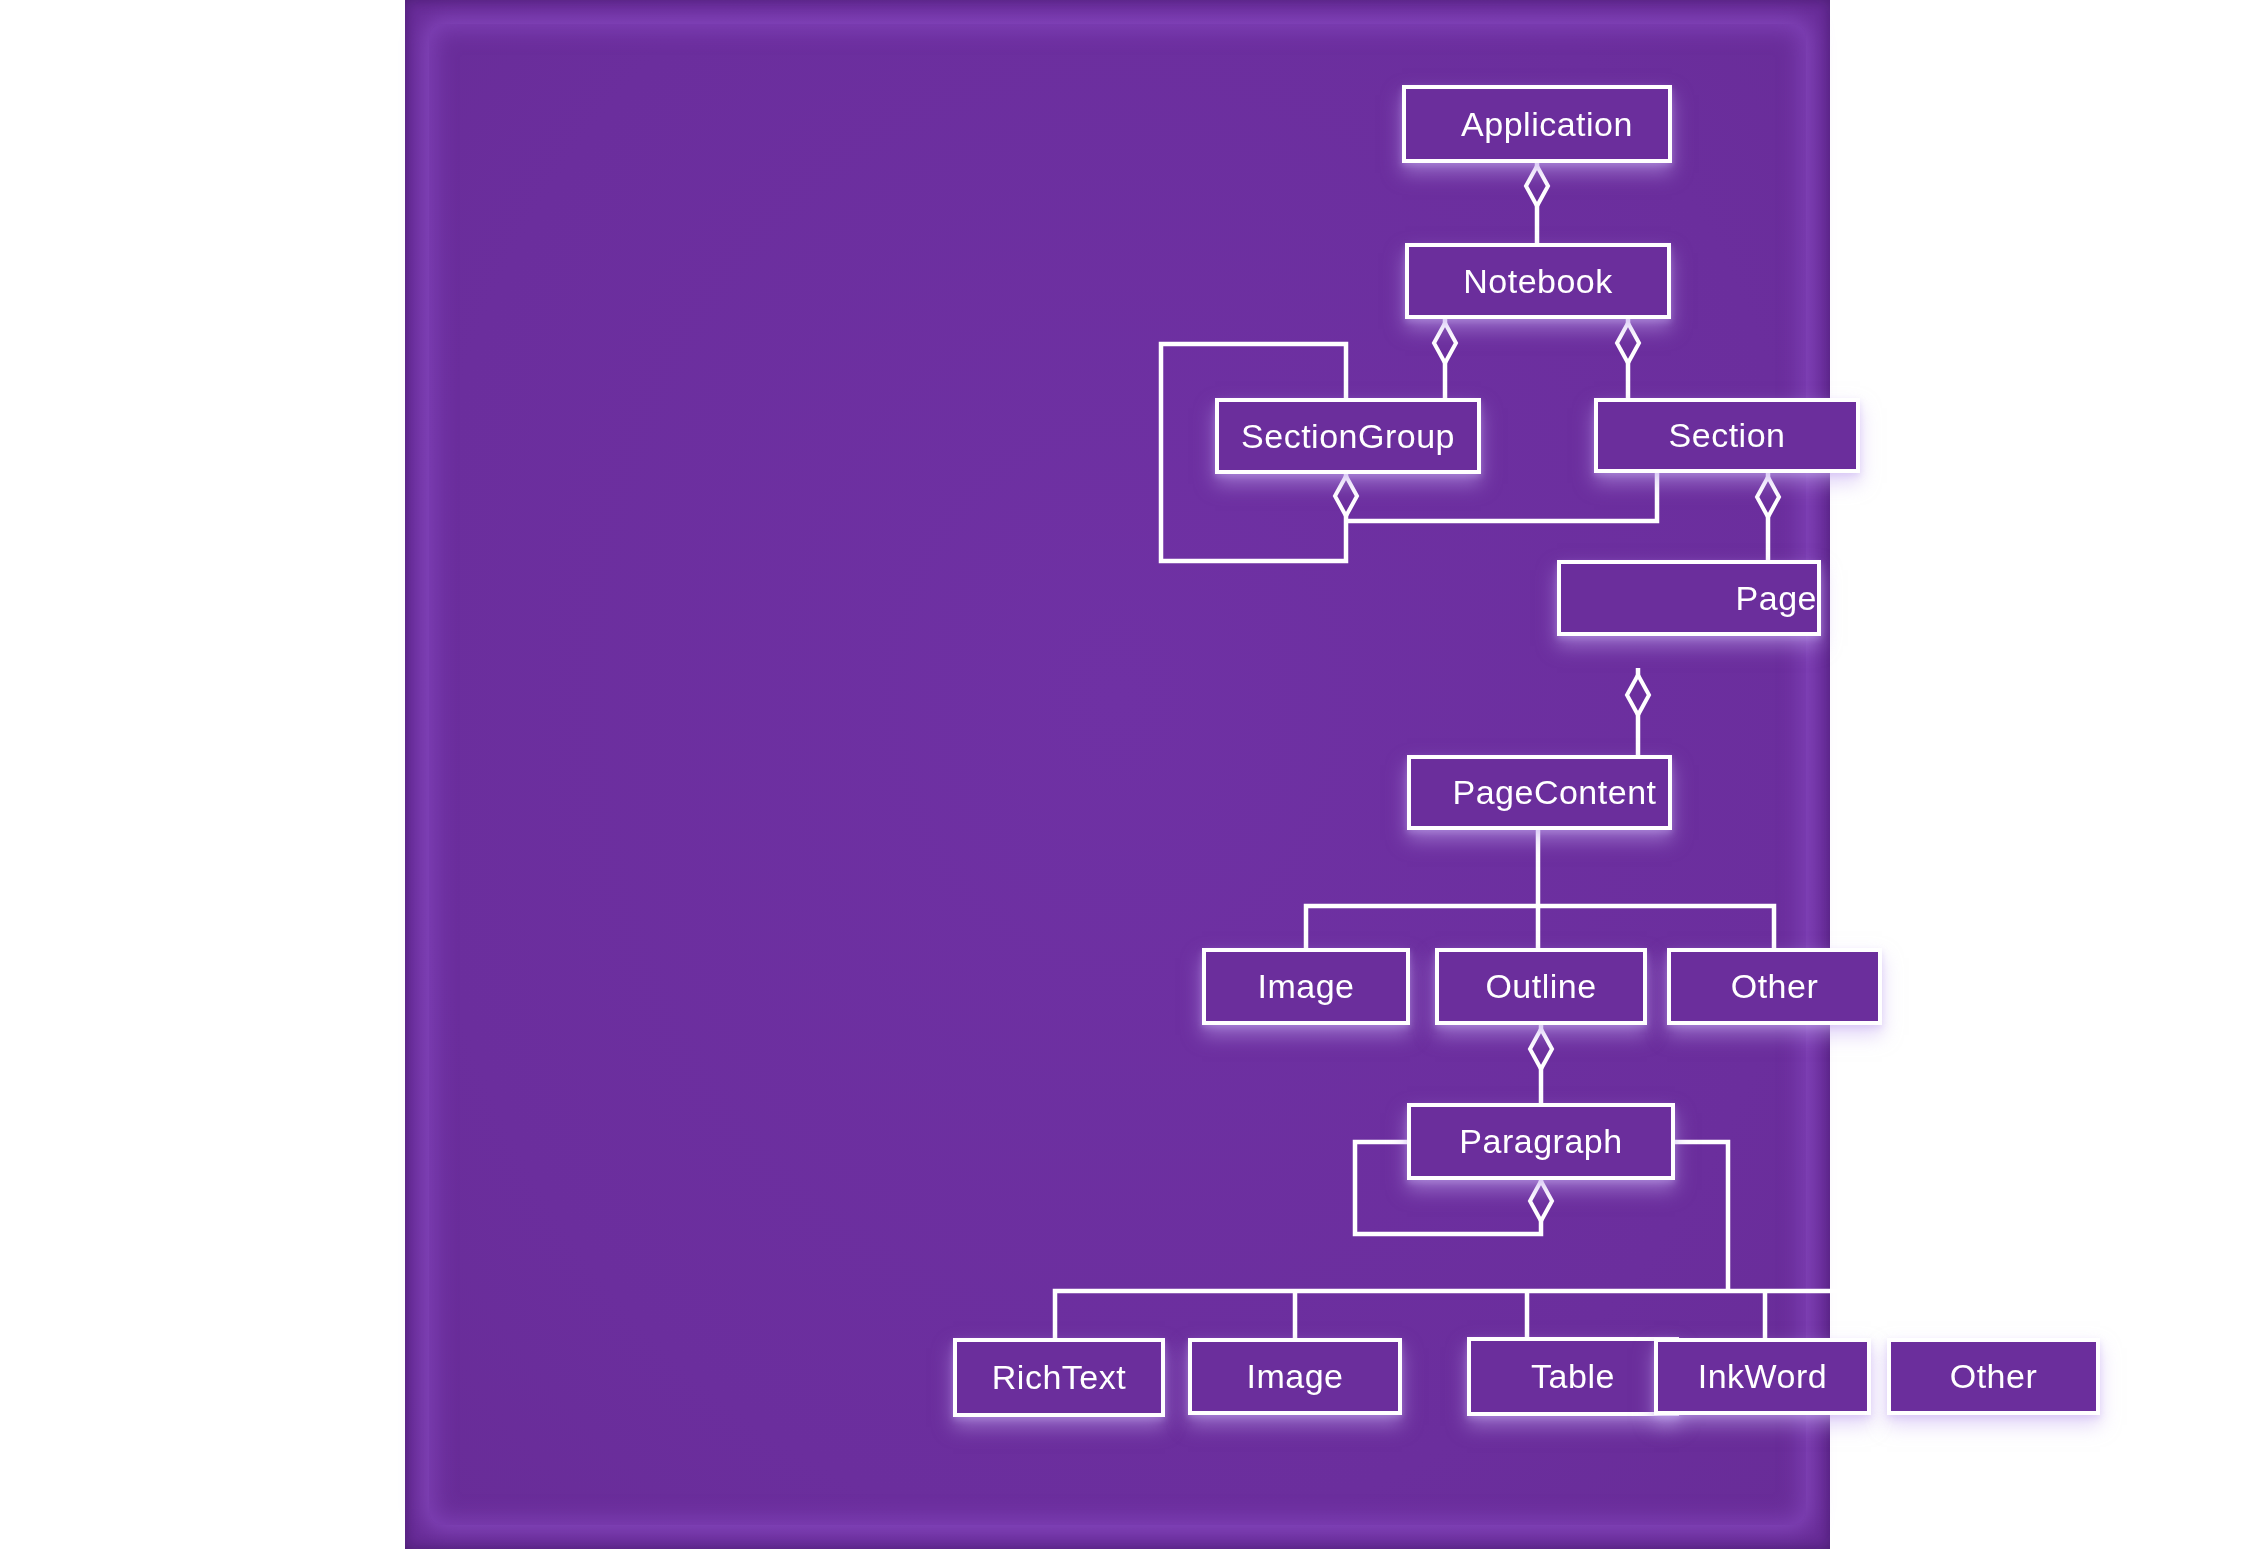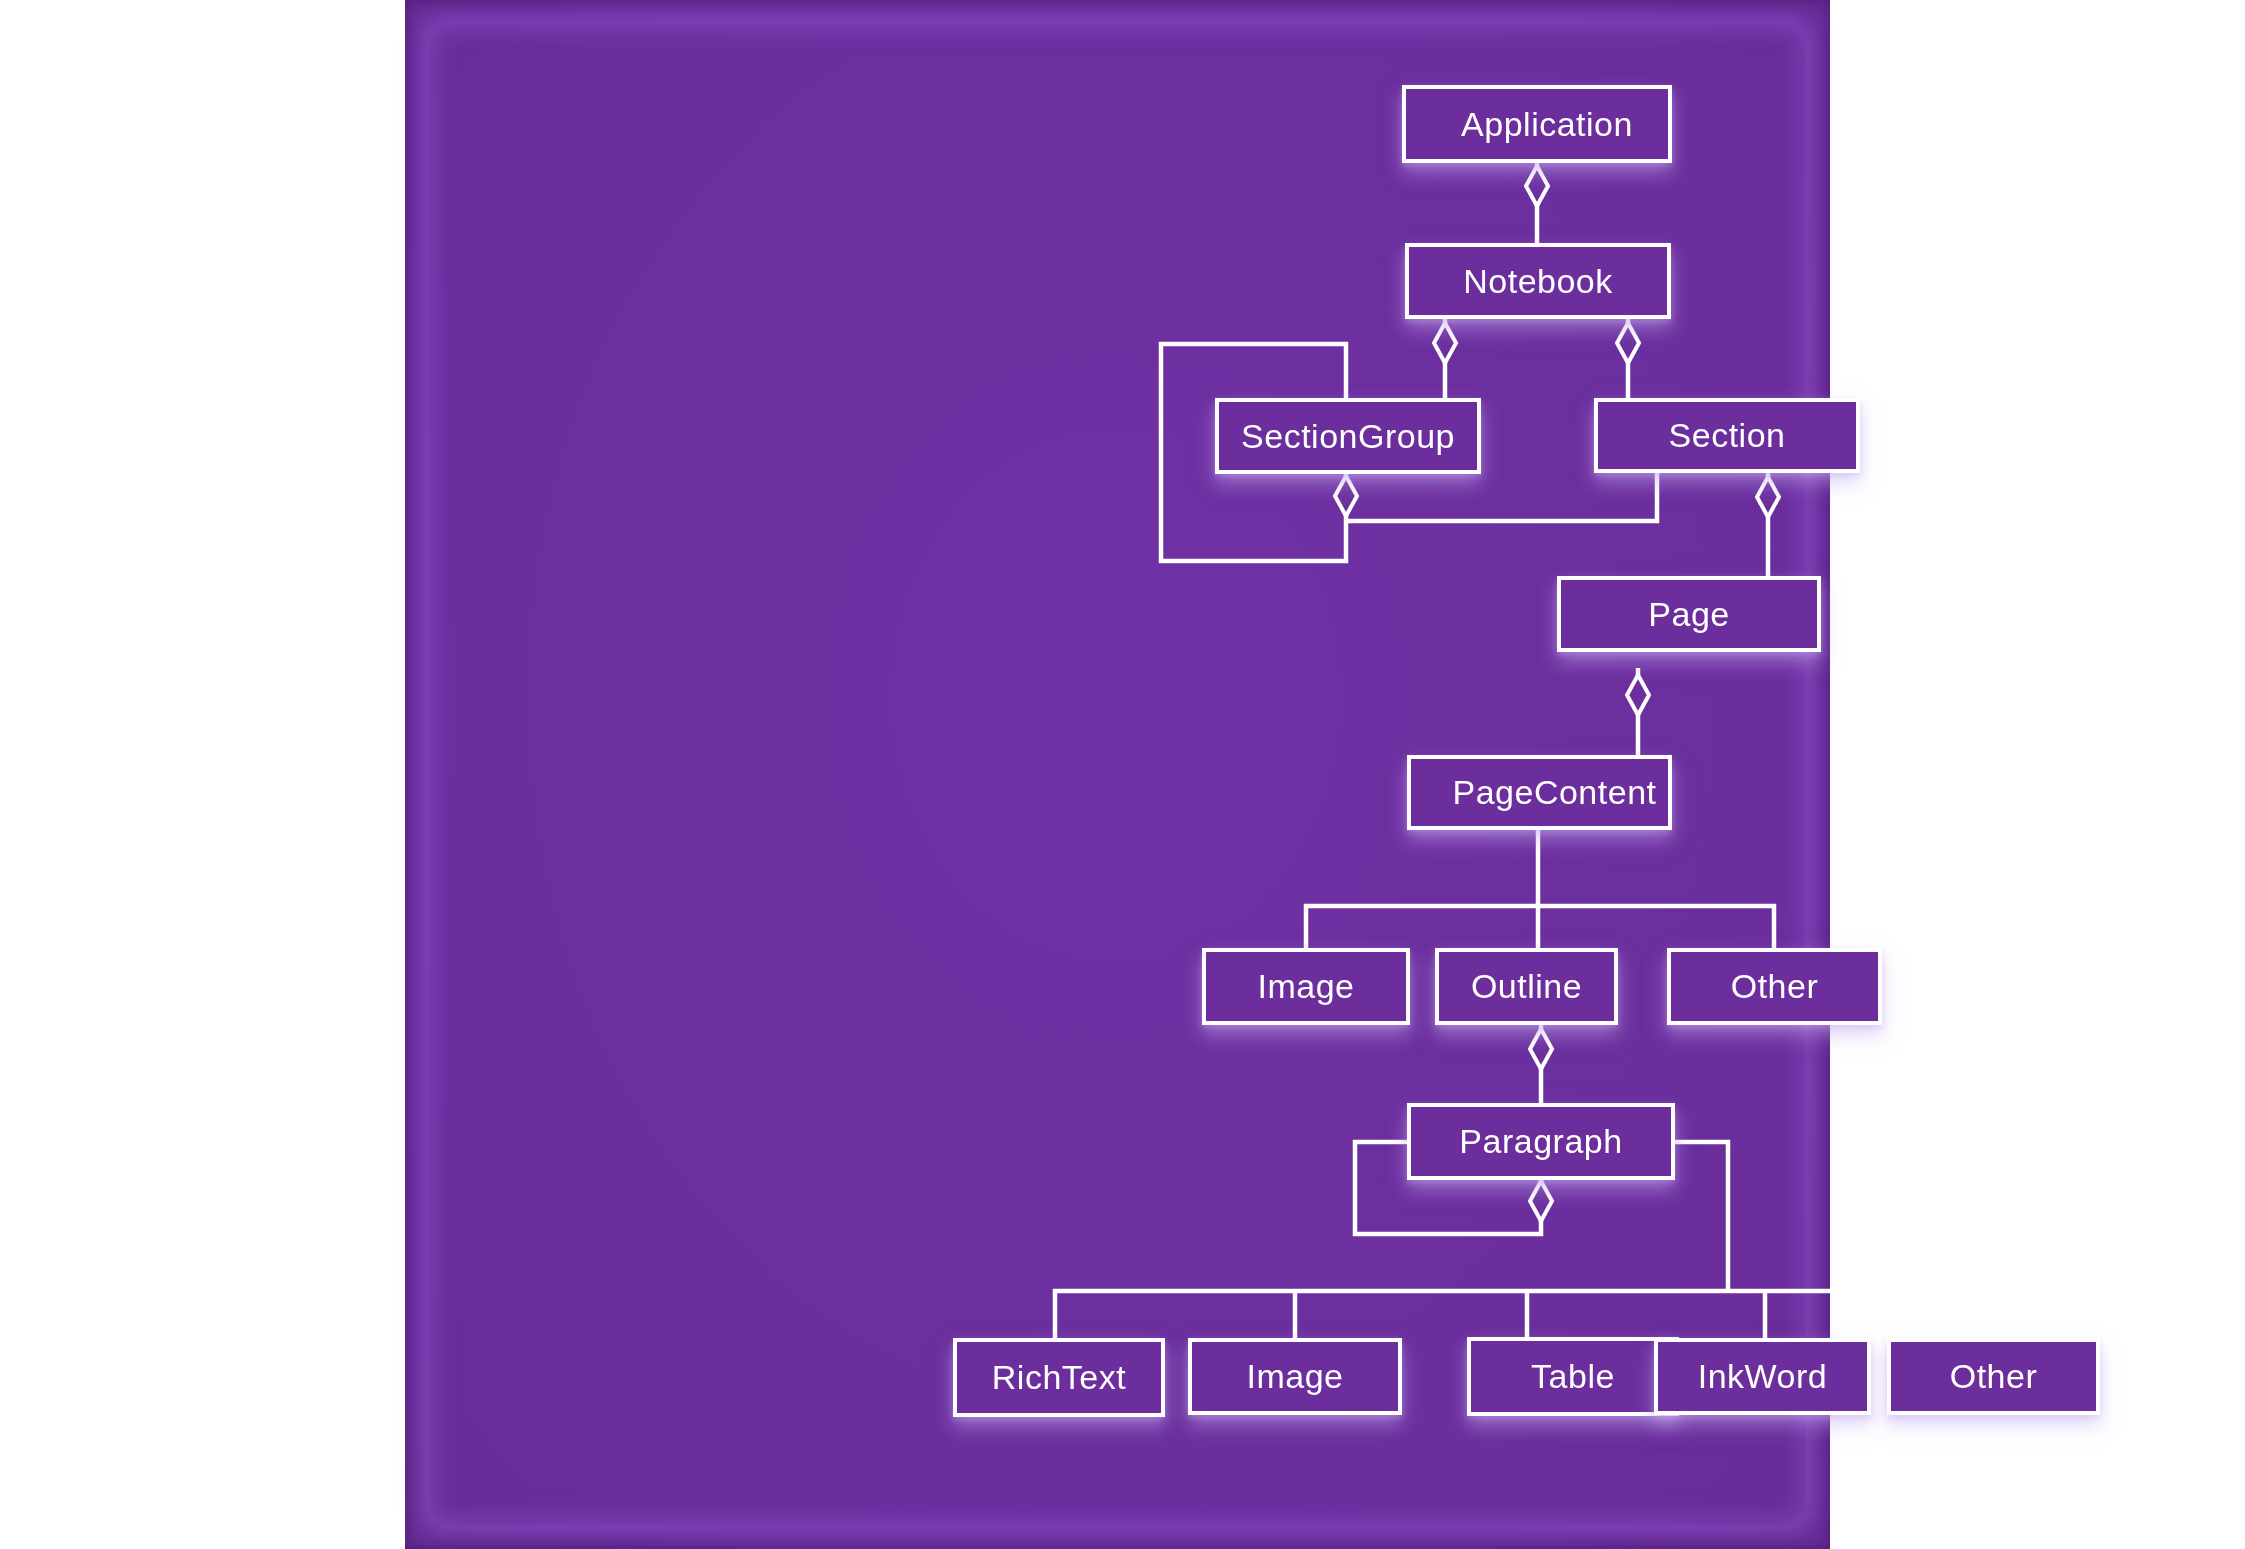--- a/index.html
+++ b/index.html
@@ -24,24 +24,24 @@
     border:4px solid #ffffff;background:#6b2e9c;color:#ffffff;
     display:flex;align-items:center;justify-content:center;
     font-size:34px;font-weight:400;letter-spacing:0.5px;
     box-shadow:0 10px 18px rgba(198,172,241,0.50), 0 3px 6px rgba(198,172,241,0.35);
   }
   
   .n-application {left: 997px;top: 85px;width:270px;height:78px;padding-left:20px;}
   .n-notebook    {left:1000px;top: 243px;width:266px;height:76px;}
   .n-sectiongroup{left: 810px;top: 398px;width:266px;height:76px;}
   .n-section     {left:1189px;top: 398px;width:266px;height:75px;}
-  .n-page        {left:1152px;top: 576px;width:264px;height:76px;}
+  .n-page        {left:1152px;top: 560px;width:264px;height:76px;justify-content:flex-end;}
   .n-pagecontent {left:1002px;top: 755px;width:265px;height:75px;padding-left:30px;}
   .n-image1      {left: 797px;top: 948px;width:208px;height:77px;}
-  .n-outline     {left:1030px;top: 948px;width:183px;height:77px;}
+  .n-outline     {left:1030px;top: 948px;width:212px;height:77px;}
   .n-other1      {left:1262px;top: 948px;width:215px;height:77px;}
   .n-paragraph   {left:1002px;top:1103px;width:268px;height:77px;}
   .n-richtext    {left: 548px;top:1338px;width:212px;height:79px;}
   .n-image2      {left: 783px;top:1338px;width:214px;height:77px;}
   .n-table       {left:1016px;top:1337px;width:212px;height:79px;margin-left:46px;}
   .n-inkword     {left:1249px;top:1338px;width:217px;height:77px;}
   .n-other2      {left:1482px;top:1338px;width:213px;height:77px;}
 </style>
 </head>
 <body>

